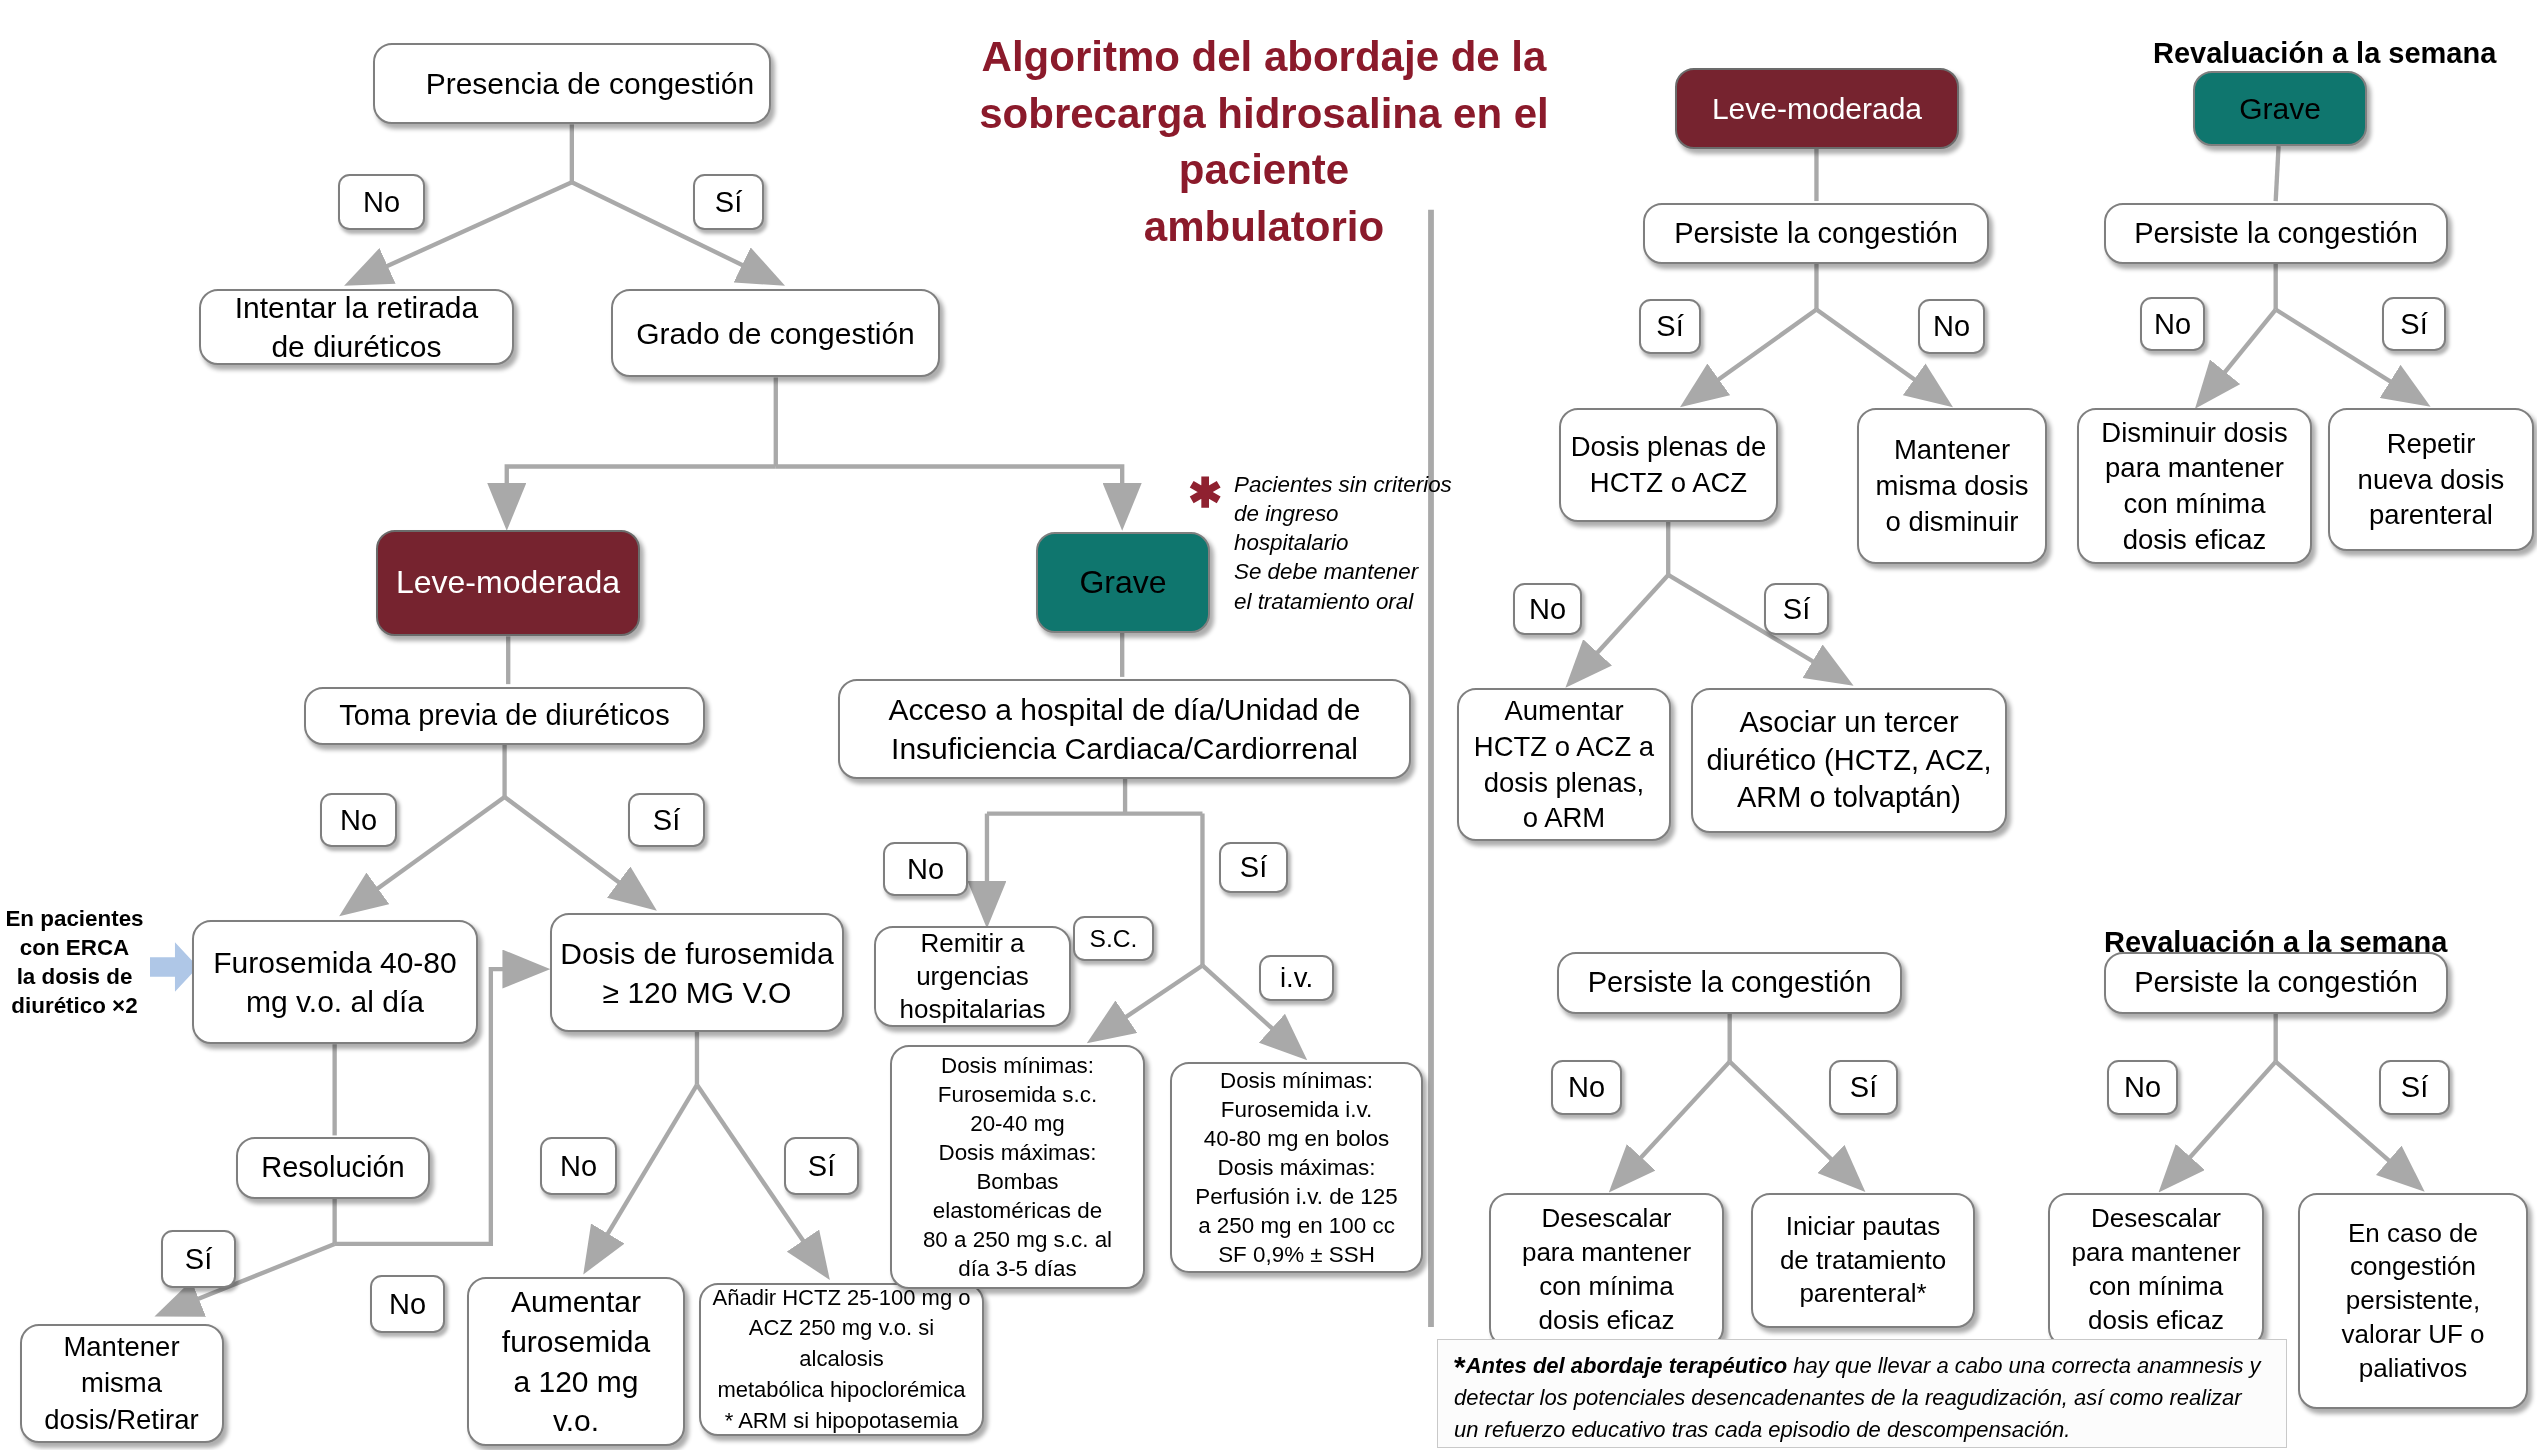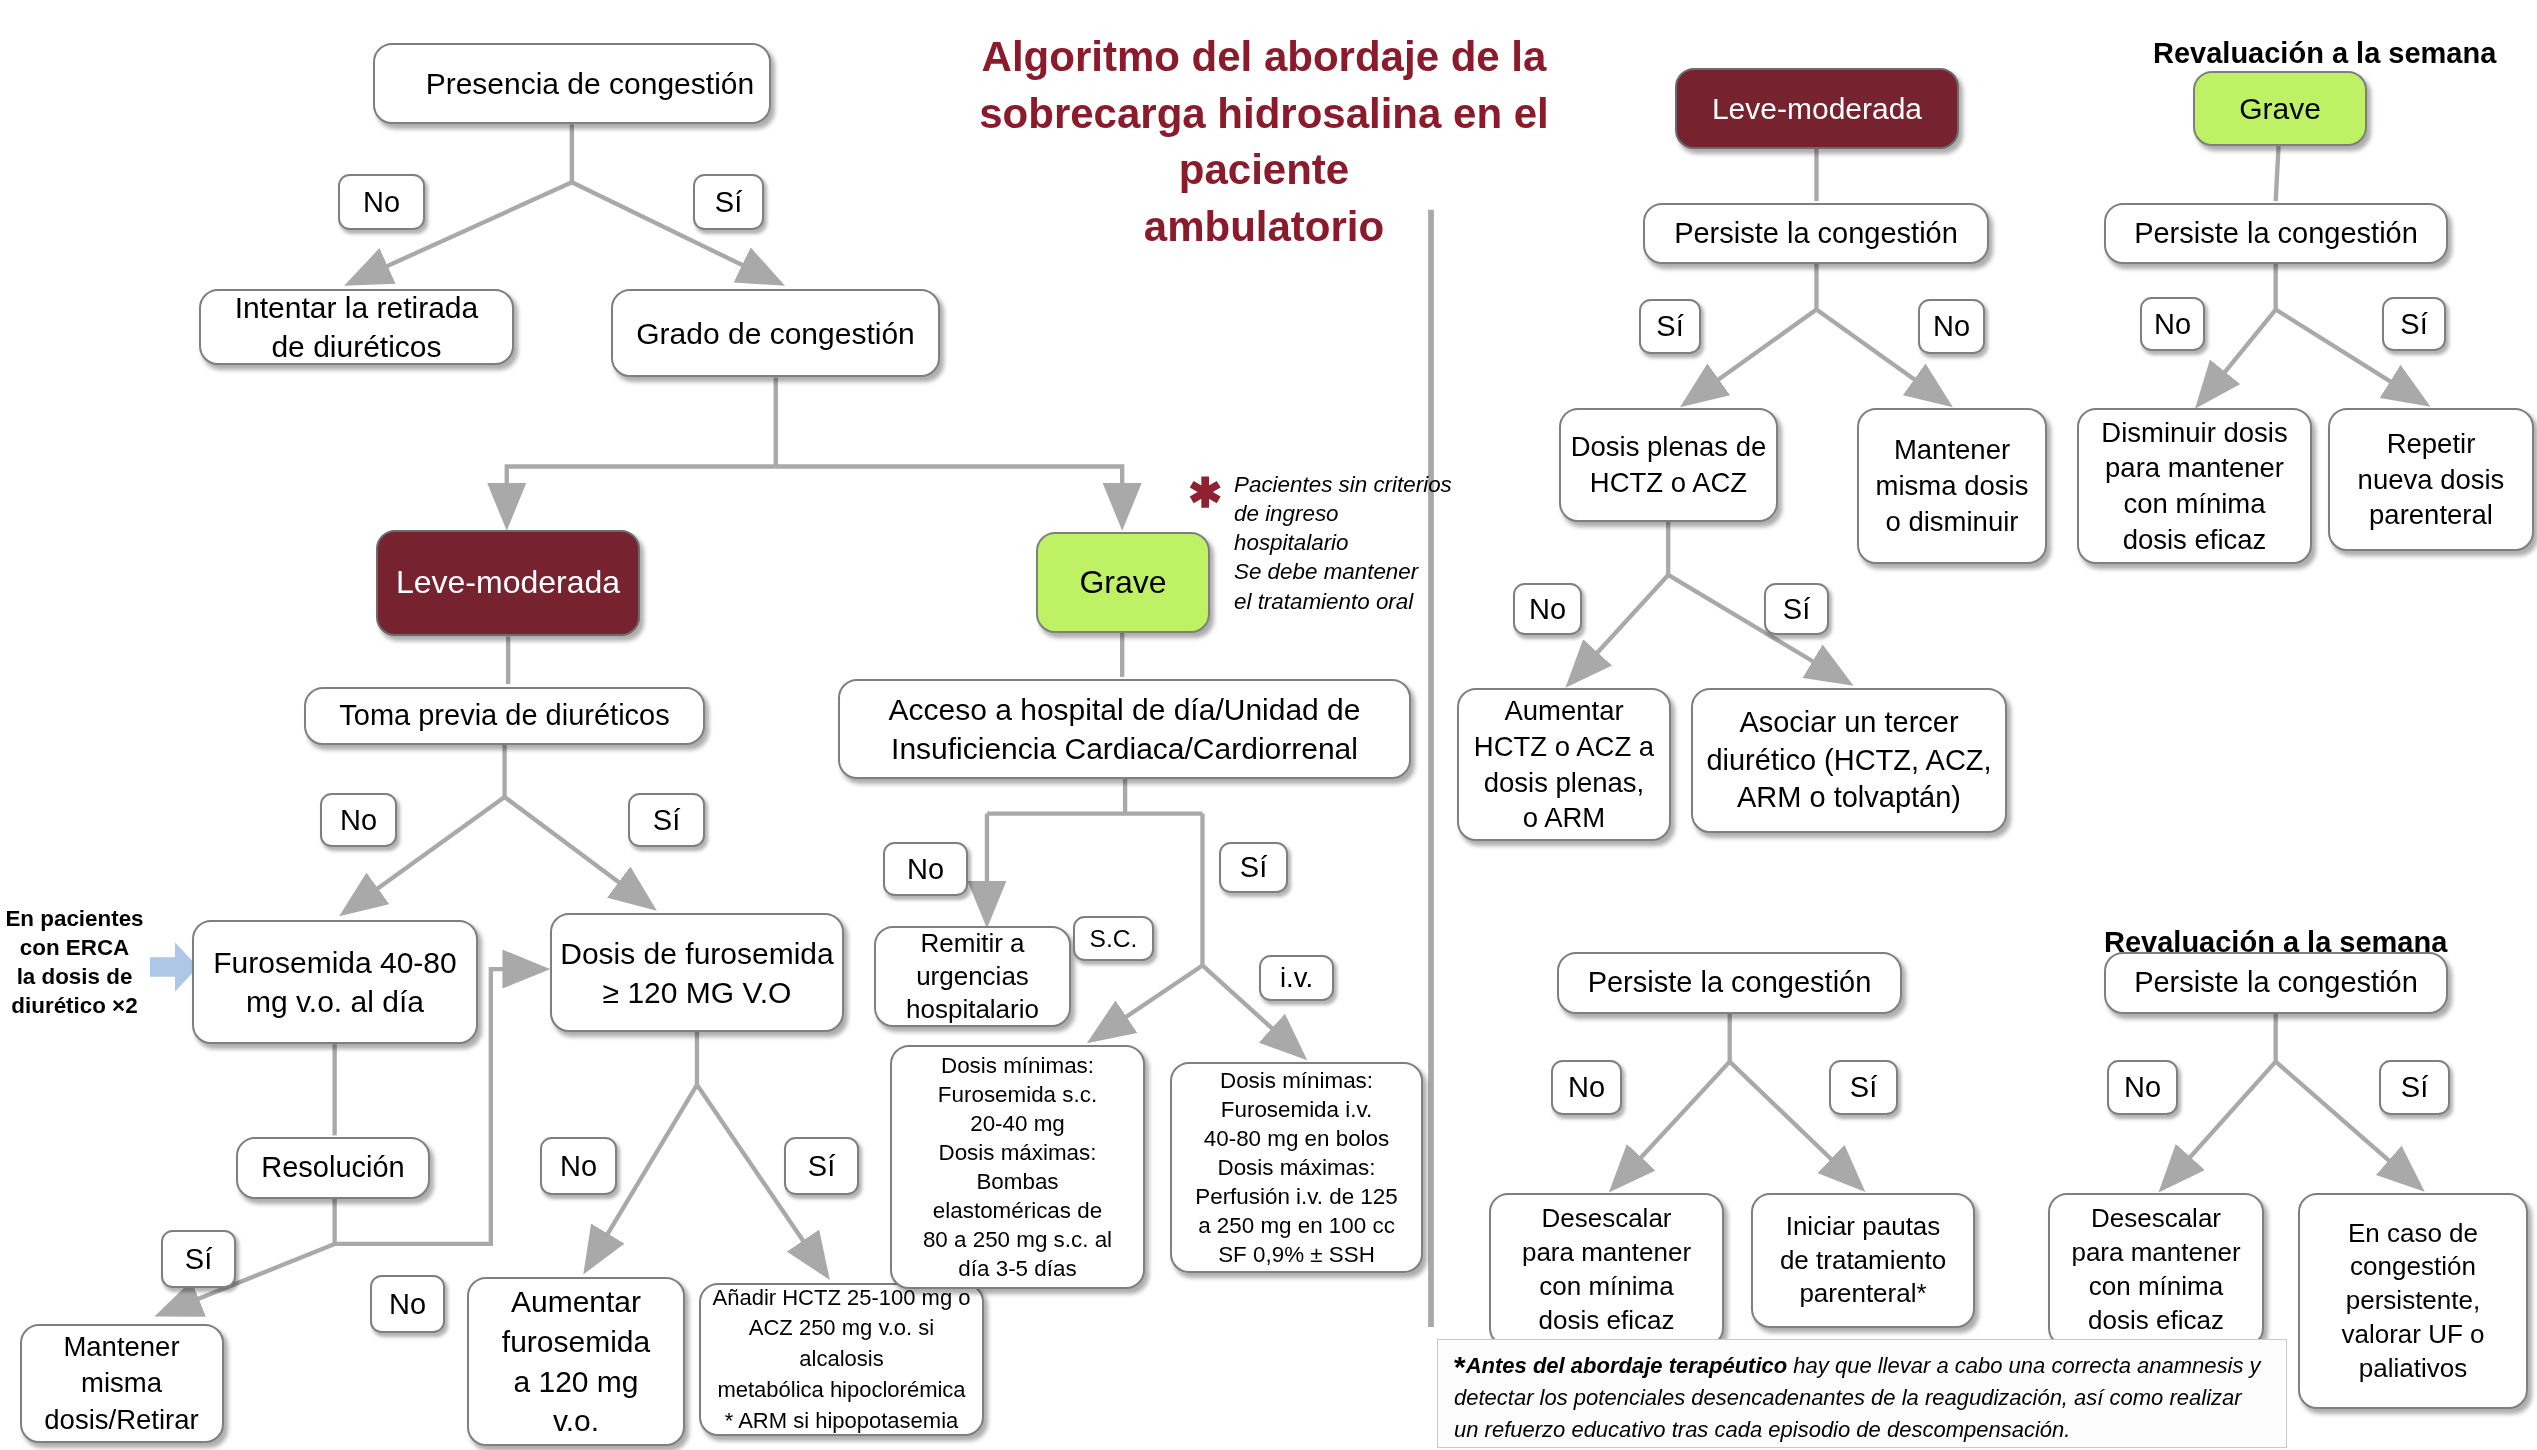--- a/index.html
+++ b/index.html
@@ -12,21 +12,21 @@
     display:flex;align-items:center;justify-content:center;text-align:center;
     font-size:29px;line-height:1.3;white-space:pre-line;
     box-shadow:3.6px 4.3px 4.3px rgba(0,0,0,0.32);box-sizing:border-box;padding:2.9px 7.2px;
   }
   .label{
     position:absolute;background:#ffffff;border:2.9px solid #7f7f7f;border-radius:11.6px;
     display:flex;align-items:center;justify-content:center;text-align:center;
     font-size:29px;box-shadow:2.9px 3.6px 3.6px rgba(0,0,0,0.3);box-sizing:border-box;
   }
   .maroon{background:#76232F;color:#ffffff;border-color:#6b6b6b;}
-  .blue{background:#bef264;color:#000;}
+  .blue{background:#0f766e;color:#000;}
   .heading{position:absolute;font-weight:bold;font-size:29px;white-space:nowrap;margin-top:36px;}
   #title{
     position:absolute;left:933px;top:29px;width:662px;height:181px;
     color:#8B1A2B;font-size:42px;font-weight:bold;text-align:center;line-height:1.35;
     white-space:pre-line;
   }
   .sidenote-ast{position:absolute;color:#8F2130;font-size:41px;font-weight:bold;}
   .sidenote-text{position:absolute;font-style:italic;font-size:22.4px;line-height:1.3;white-space:pre-line;}
   .erca-text{position:absolute;font-size:22.4px;font-weight:600;line-height:1.3;text-align:center;white-space:pre-line;}
   .erca-arrow{
@@ -166,21 +166,21 @@
 metabólica hipoclorémica
 * ARM si hipopotasemia</div>
 
   <div class="box" style="left:838px;top:679px;width:573px;height:100px;font-size:30px;">Acceso a hospital de día/Unidad de
 Insuficiencia Cardiaca/Cardiorrenal</div>
   <div class="label" style="left:883px;top:842px;width:85px;height:54px;">No</div>
   <div class="label" style="left:1219px;top:842px;width:69px;height:51px;">Sí</div>
 
   <div class="box" style="left:874px;top:926px;width:197px;height:101px;font-size:26px;line-height:1.27;">Remitir a
 urgencias
-hospitalario</div>
+hospitalarias</div>
   <div class="label" style="left:1073px;top:916px;width:81px;height:45px;font-size:24.6px;">S.C.</div>
   <div class="label" style="left:1259px;top:910px;width:75px;height:46px;font-size:27.5px;margin-top:45px;">i.v.</div>
 
   <div class="box" style="left:890px;top:1045px;width:255px;height:244px;font-size:22.4px;line-height:1.3;">Dosis mínimas:
 Furosemida s.c.
 20-40 mg
 Dosis máximas:
 Bombas
 elastoméricas de
 80 a 250 mg s.c. al

